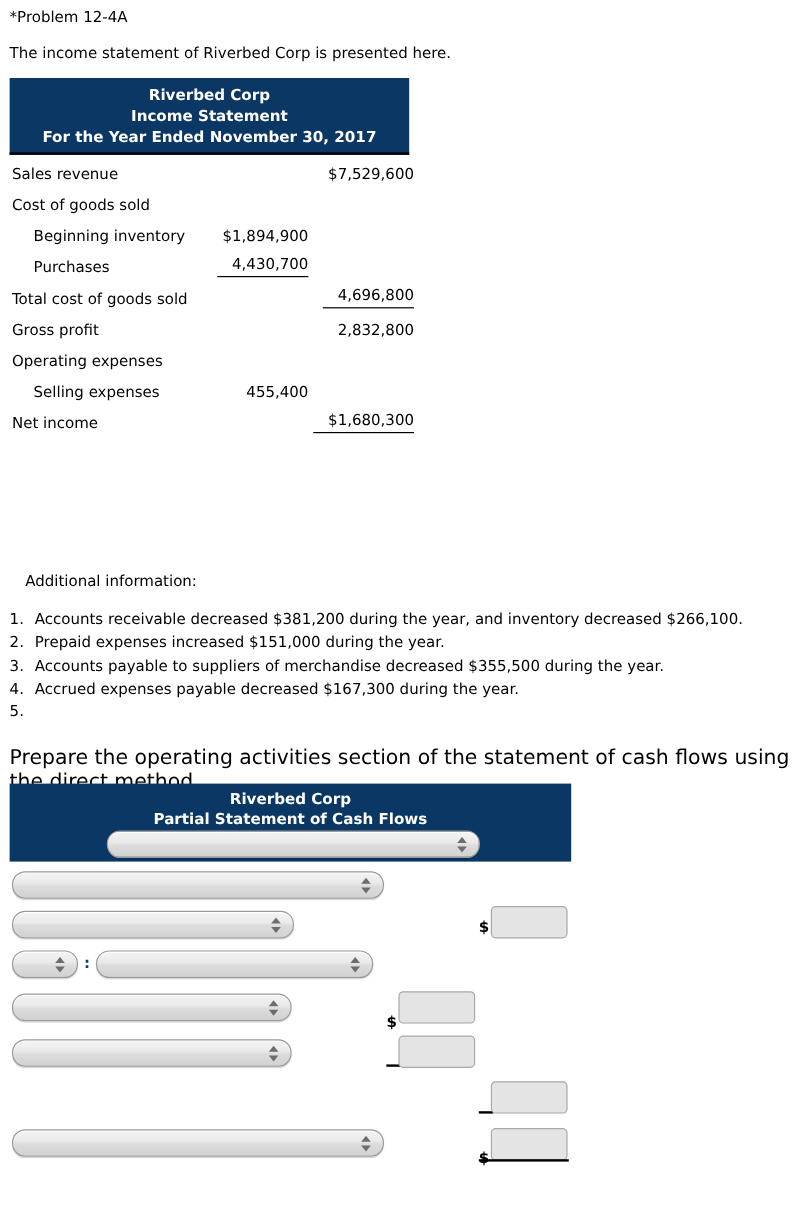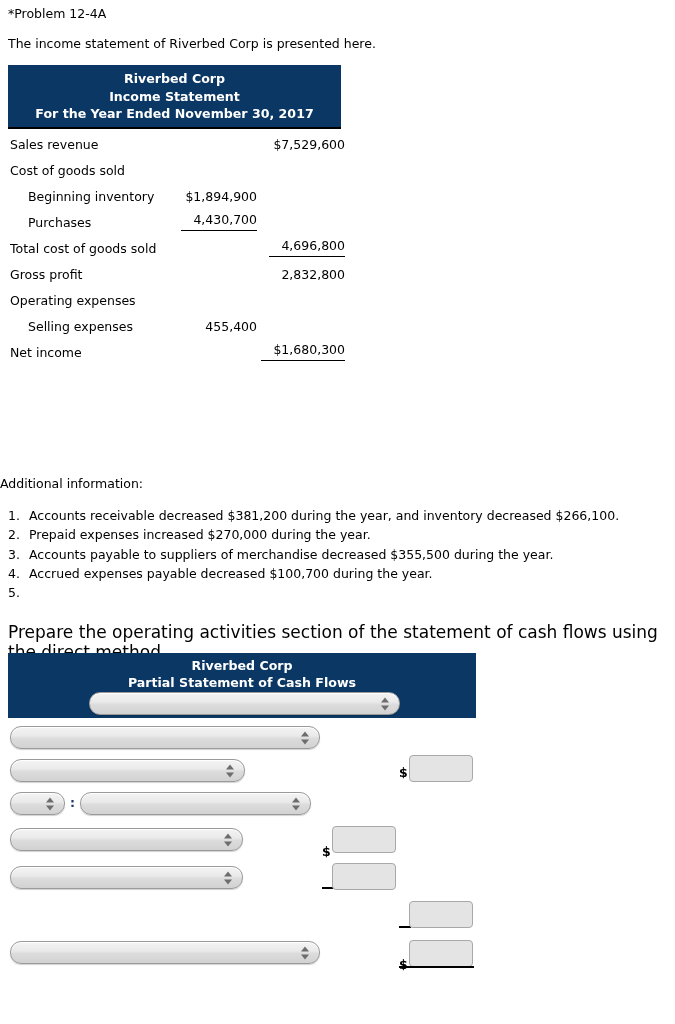--- a/index.html
+++ b/index.html
@@ -25,21 +25,21 @@
     font-size: 12.5px;
   }
   .intro-line {
     position: absolute;
     left: 8px;
     top: 36px;
     font-size: 12.5px;
   }
   .addl-heading {
     position: absolute;
-    left: 0;
+    left: 21px;
     top: 476px;
     font-size: 12.5px;
     text-align: center;
   }
   .prepare-line {
     position: absolute;
     left: 8px;
     top: 622px;
     font-size: 17px;
   }
@@ -276,23 +276,23 @@
           <td class="c1"></td>
           <td class="c2 rule2"><span>$1,680,300</span></td>
         </tr>
       </tbody>
   </table>
 </div>
 
 <div class="addl-heading">Additional information:</div>
 <div class="addl-list" id="addl-list">
     <div class="addl-item"><span class="addl-num">1.</span><span>Accounts receivable decreased $381,200 during the year, and inventory decreased $266,100.</span></div>
-    <div class="addl-item"><span class="addl-num">2.</span><span>Prepaid expenses increased $270,000 during the year.</span></div>
+    <div class="addl-item"><span class="addl-num">2.</span><span>Prepaid expenses increased $151,000 during the year.</span></div>
     <div class="addl-item"><span class="addl-num">3.</span><span>Accounts payable to suppliers of merchandise decreased $355,500 during the year.</span></div>
-    <div class="addl-item"><span class="addl-num">4.</span><span>Accrued expenses payable decreased $100,700 during the year.</span></div>
+    <div class="addl-item"><span class="addl-num">4.</span><span>Accrued expenses payable decreased $167,300 during the year.</span></div>
     <div class="addl-item"><span class="addl-num">5.</span></div>
   </div>
 
 <div class="prepare-line">Prepare the operating activities section of the statement of cash flows using the direct method.</div>
 
 <div class="cf-header">
   <div class="cf-header-title">
     <div>Riverbed Corp</div>
     <div>Partial Statement of Cash Flows</div>
   </div>

